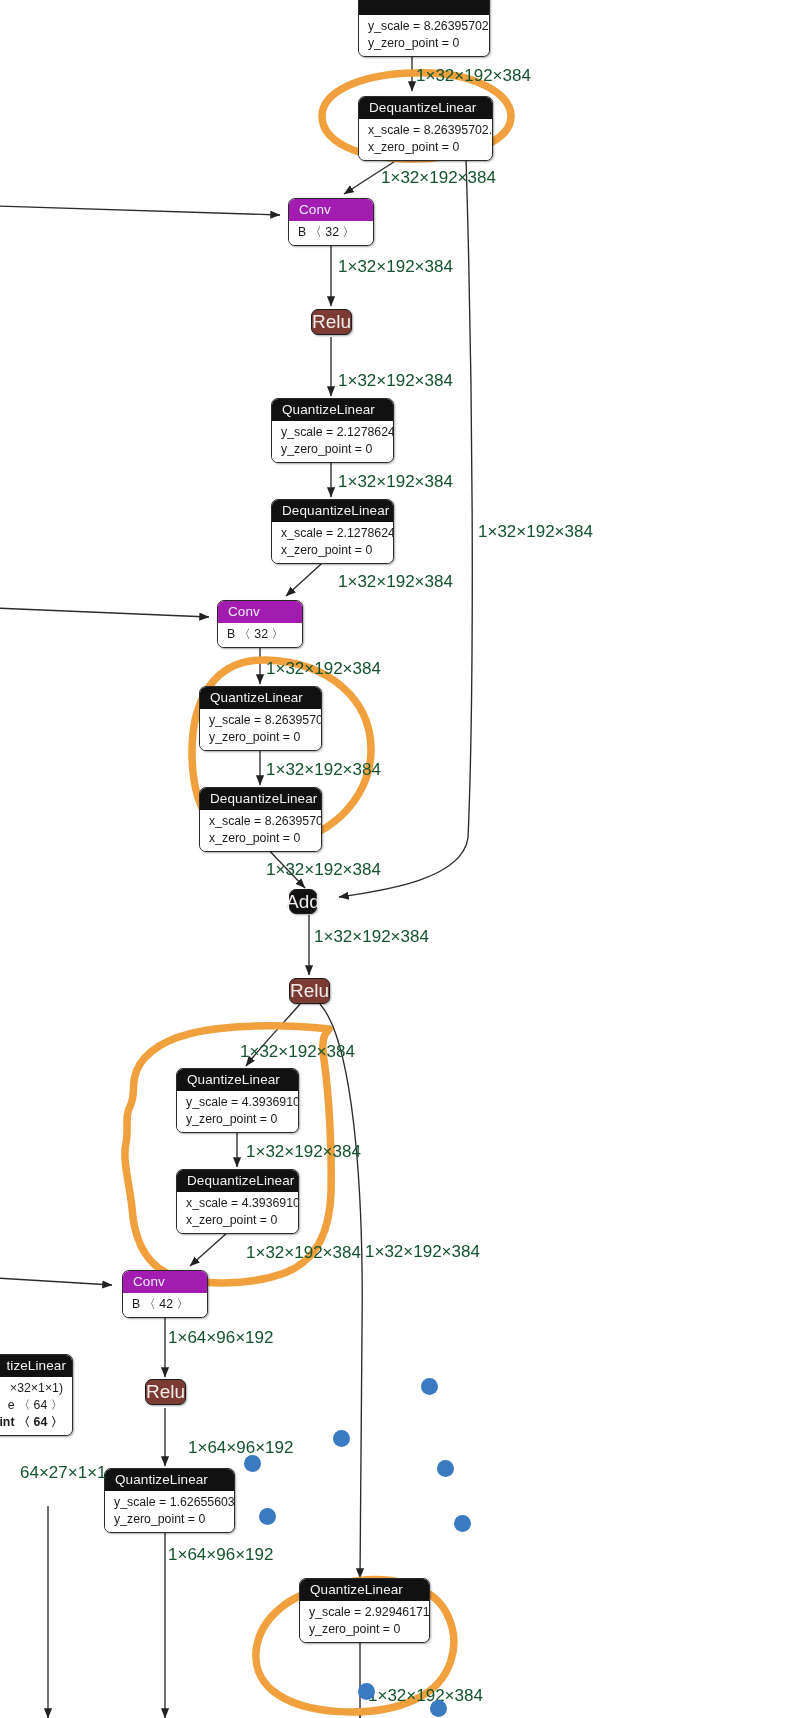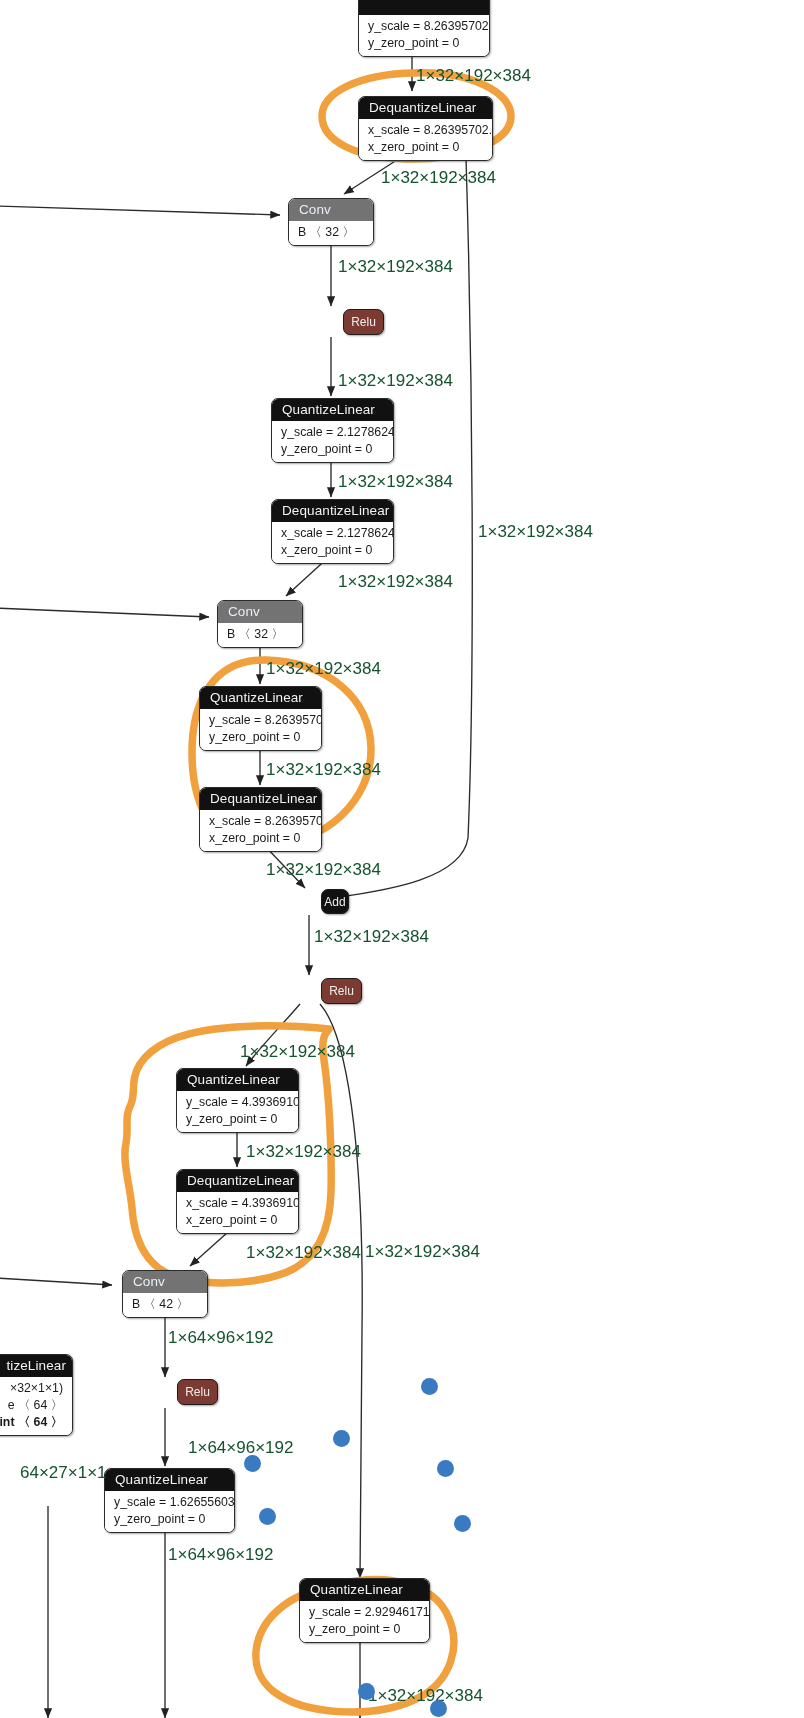--- a/index.html
+++ b/index.html
@@ -6,29 +6,29 @@
   body{font-family:"Liberation Sans",sans-serif;}
   #canvas{position:relative;width:804px;height:1718px;background:#ffffff;overflow:hidden;}
   svg.layer{position:absolute;left:0;top:0;width:804px;height:1718px;pointer-events:none;}
 
   
   .node{position:absolute;box-sizing:border-box;border-radius:7px;
         background:#ffffff;border:1px solid #2b2b2b;
         box-shadow:1px 1px 2px rgba(0,0,0,.35);overflow:hidden;}
   .node .hdr{font-size:13.5px;line-height:22px;height:22px;padding:0 10px;
              color:#f2f2f2;background:#111111;white-space:nowrap;letter-spacing:.1px;}
-  .node.conv .hdr{background:#737373;color:#e8eef8;}
+  .node.conv .hdr{background:#a21caf;color:#e8eef8;}
   .node .body{padding:3px 9px 4px 9px;background:#ffffff;}
   .node .attr{font-size:12.3px;line-height:17px;color:#1b1b1b;white-space:nowrap;}
 
   
   .pill{position:absolute;box-sizing:border-box;border-radius:7px;
         display:flex;align-items:center;justify-content:center;
-        font-size:12px;color:#f0ecec;border:1px solid #1d1d1d;
-        box-shadow:1px 1px 2px rgba(0,0,0,.35);margin-left:32px;}
+        font-size:19px;color:#f0ecec;border:1px solid #1d1d1d;
+        box-shadow:1px 1px 2px rgba(0,0,0,.35);}
   .pill.relu{background:#7b3b32;}
   .pill.add{background:#111111;}
 
   
   .elabel{position:absolute;font-size:17px;color:#14532d;white-space:nowrap;}
 
   
   .handle{position:absolute;width:17px;height:17px;border-radius:50%;
           background:#3a7ac0;}
 </style>

